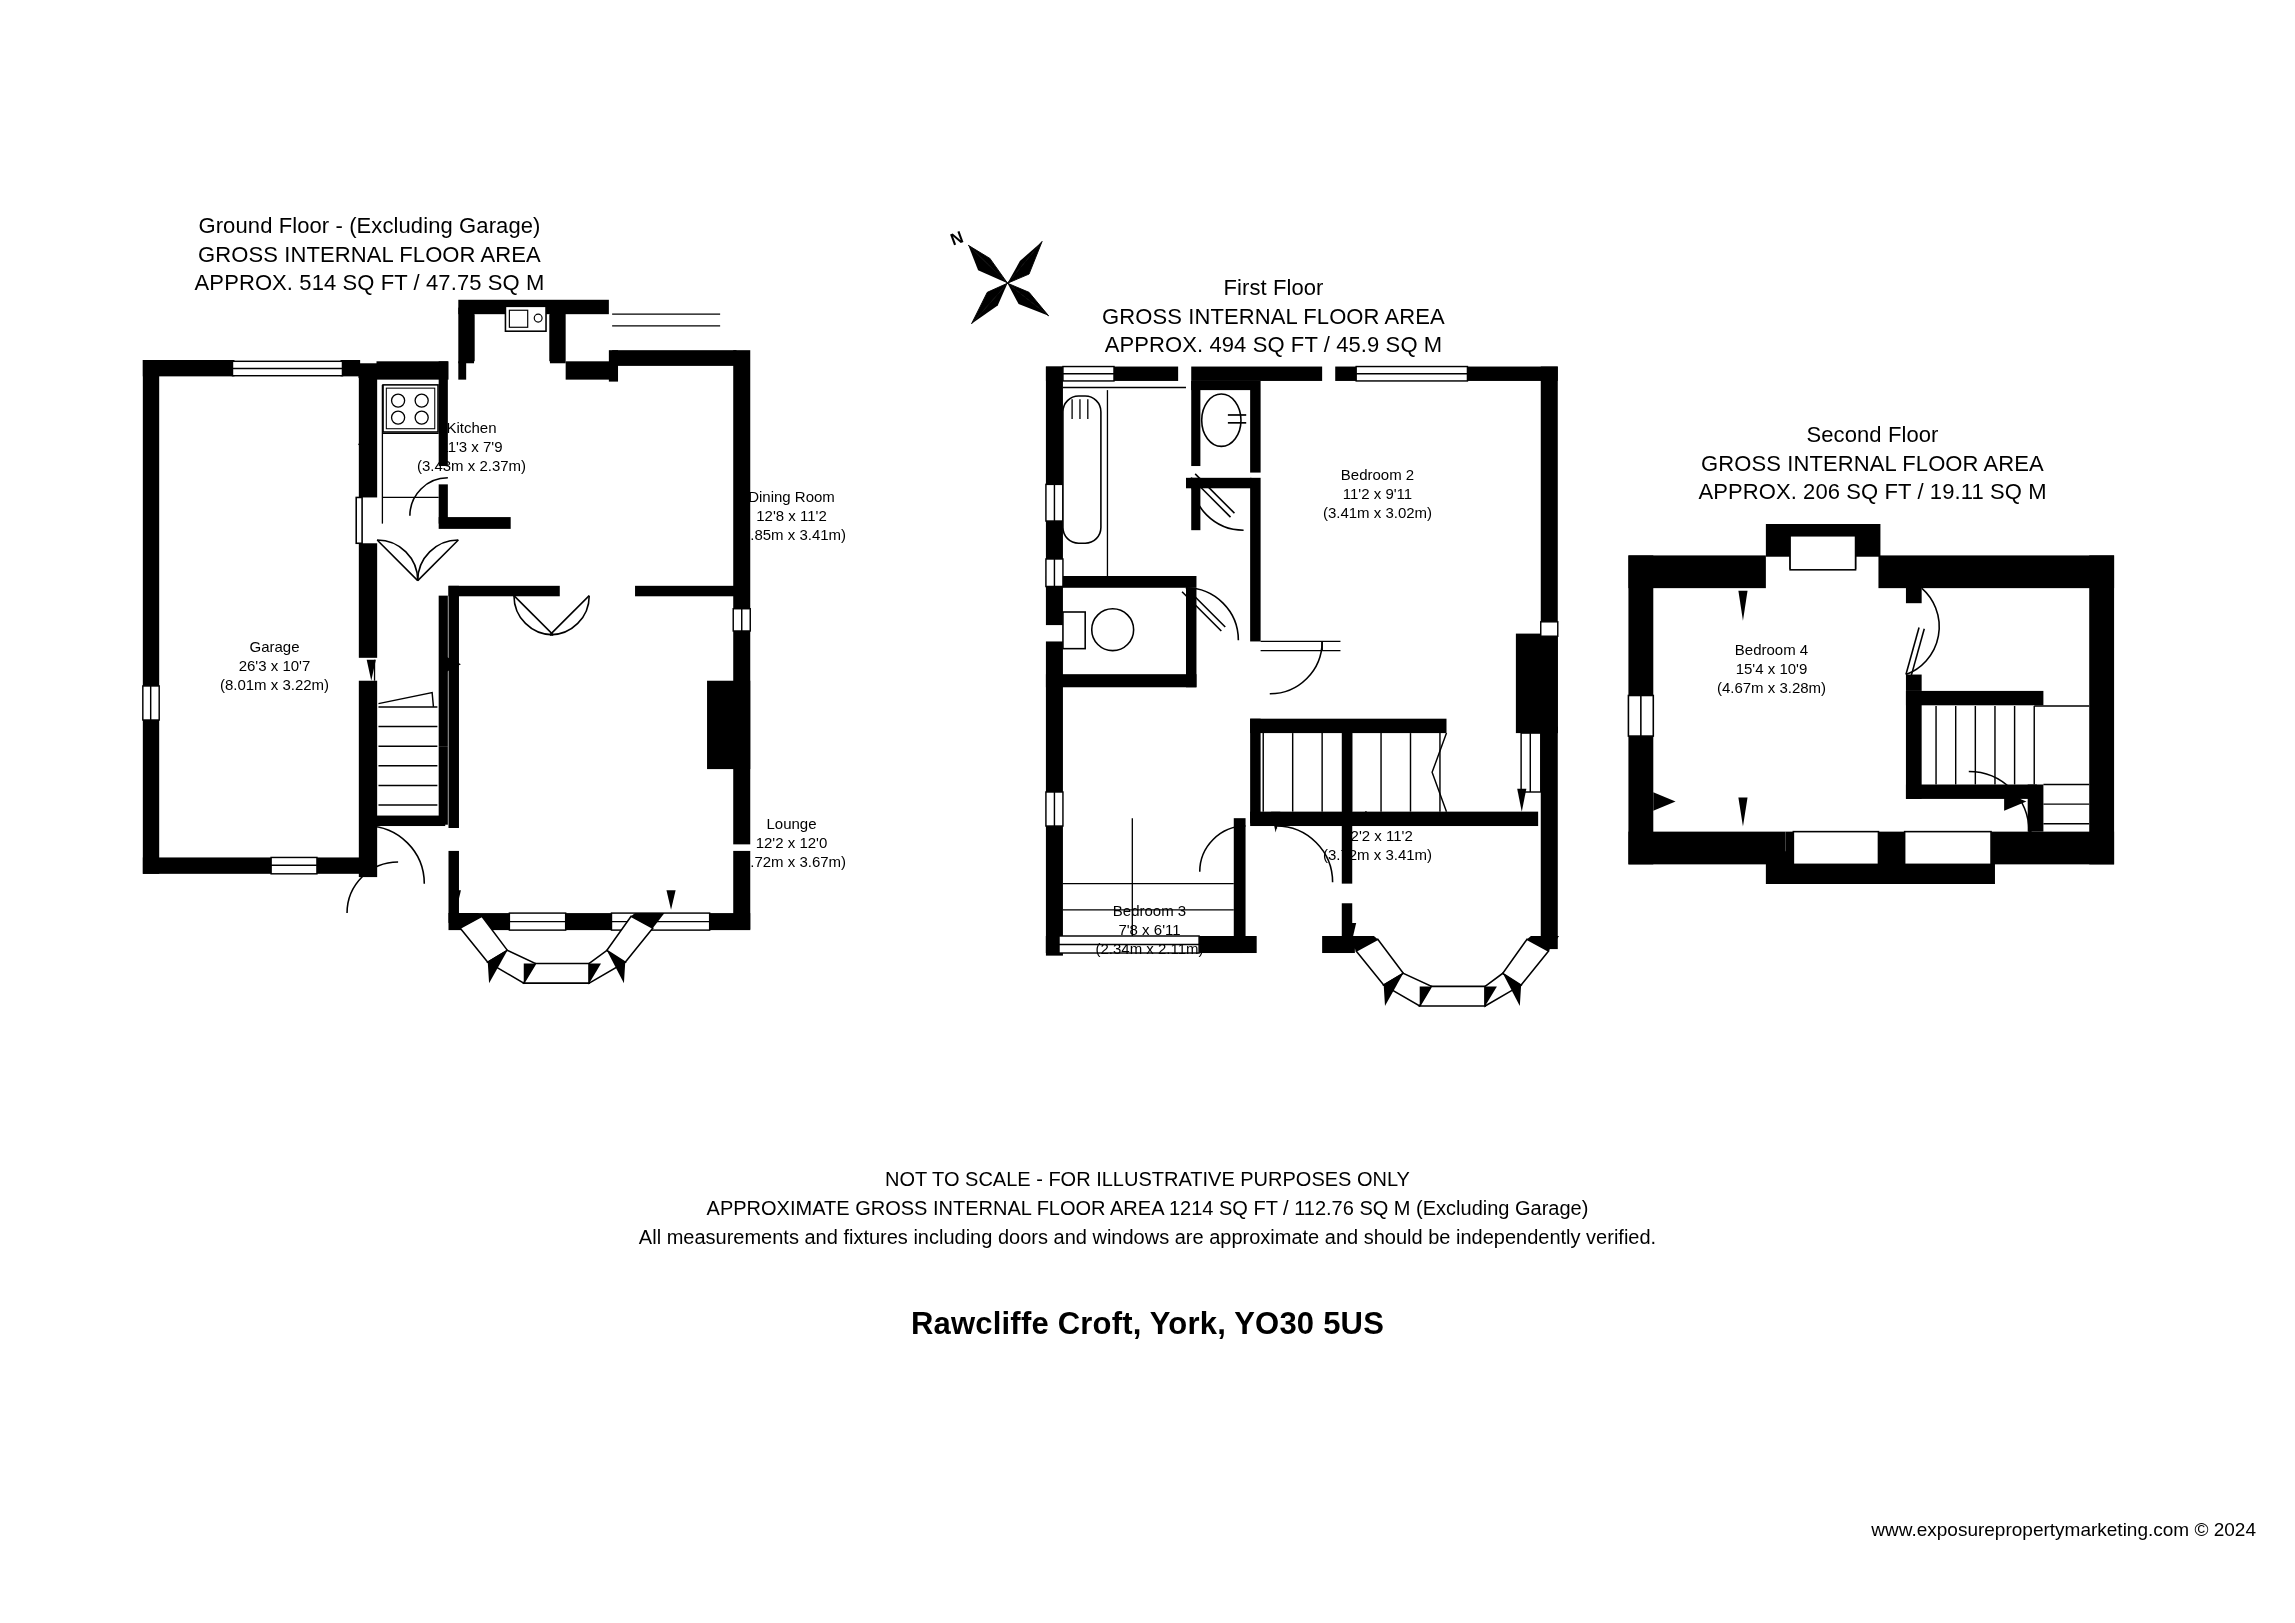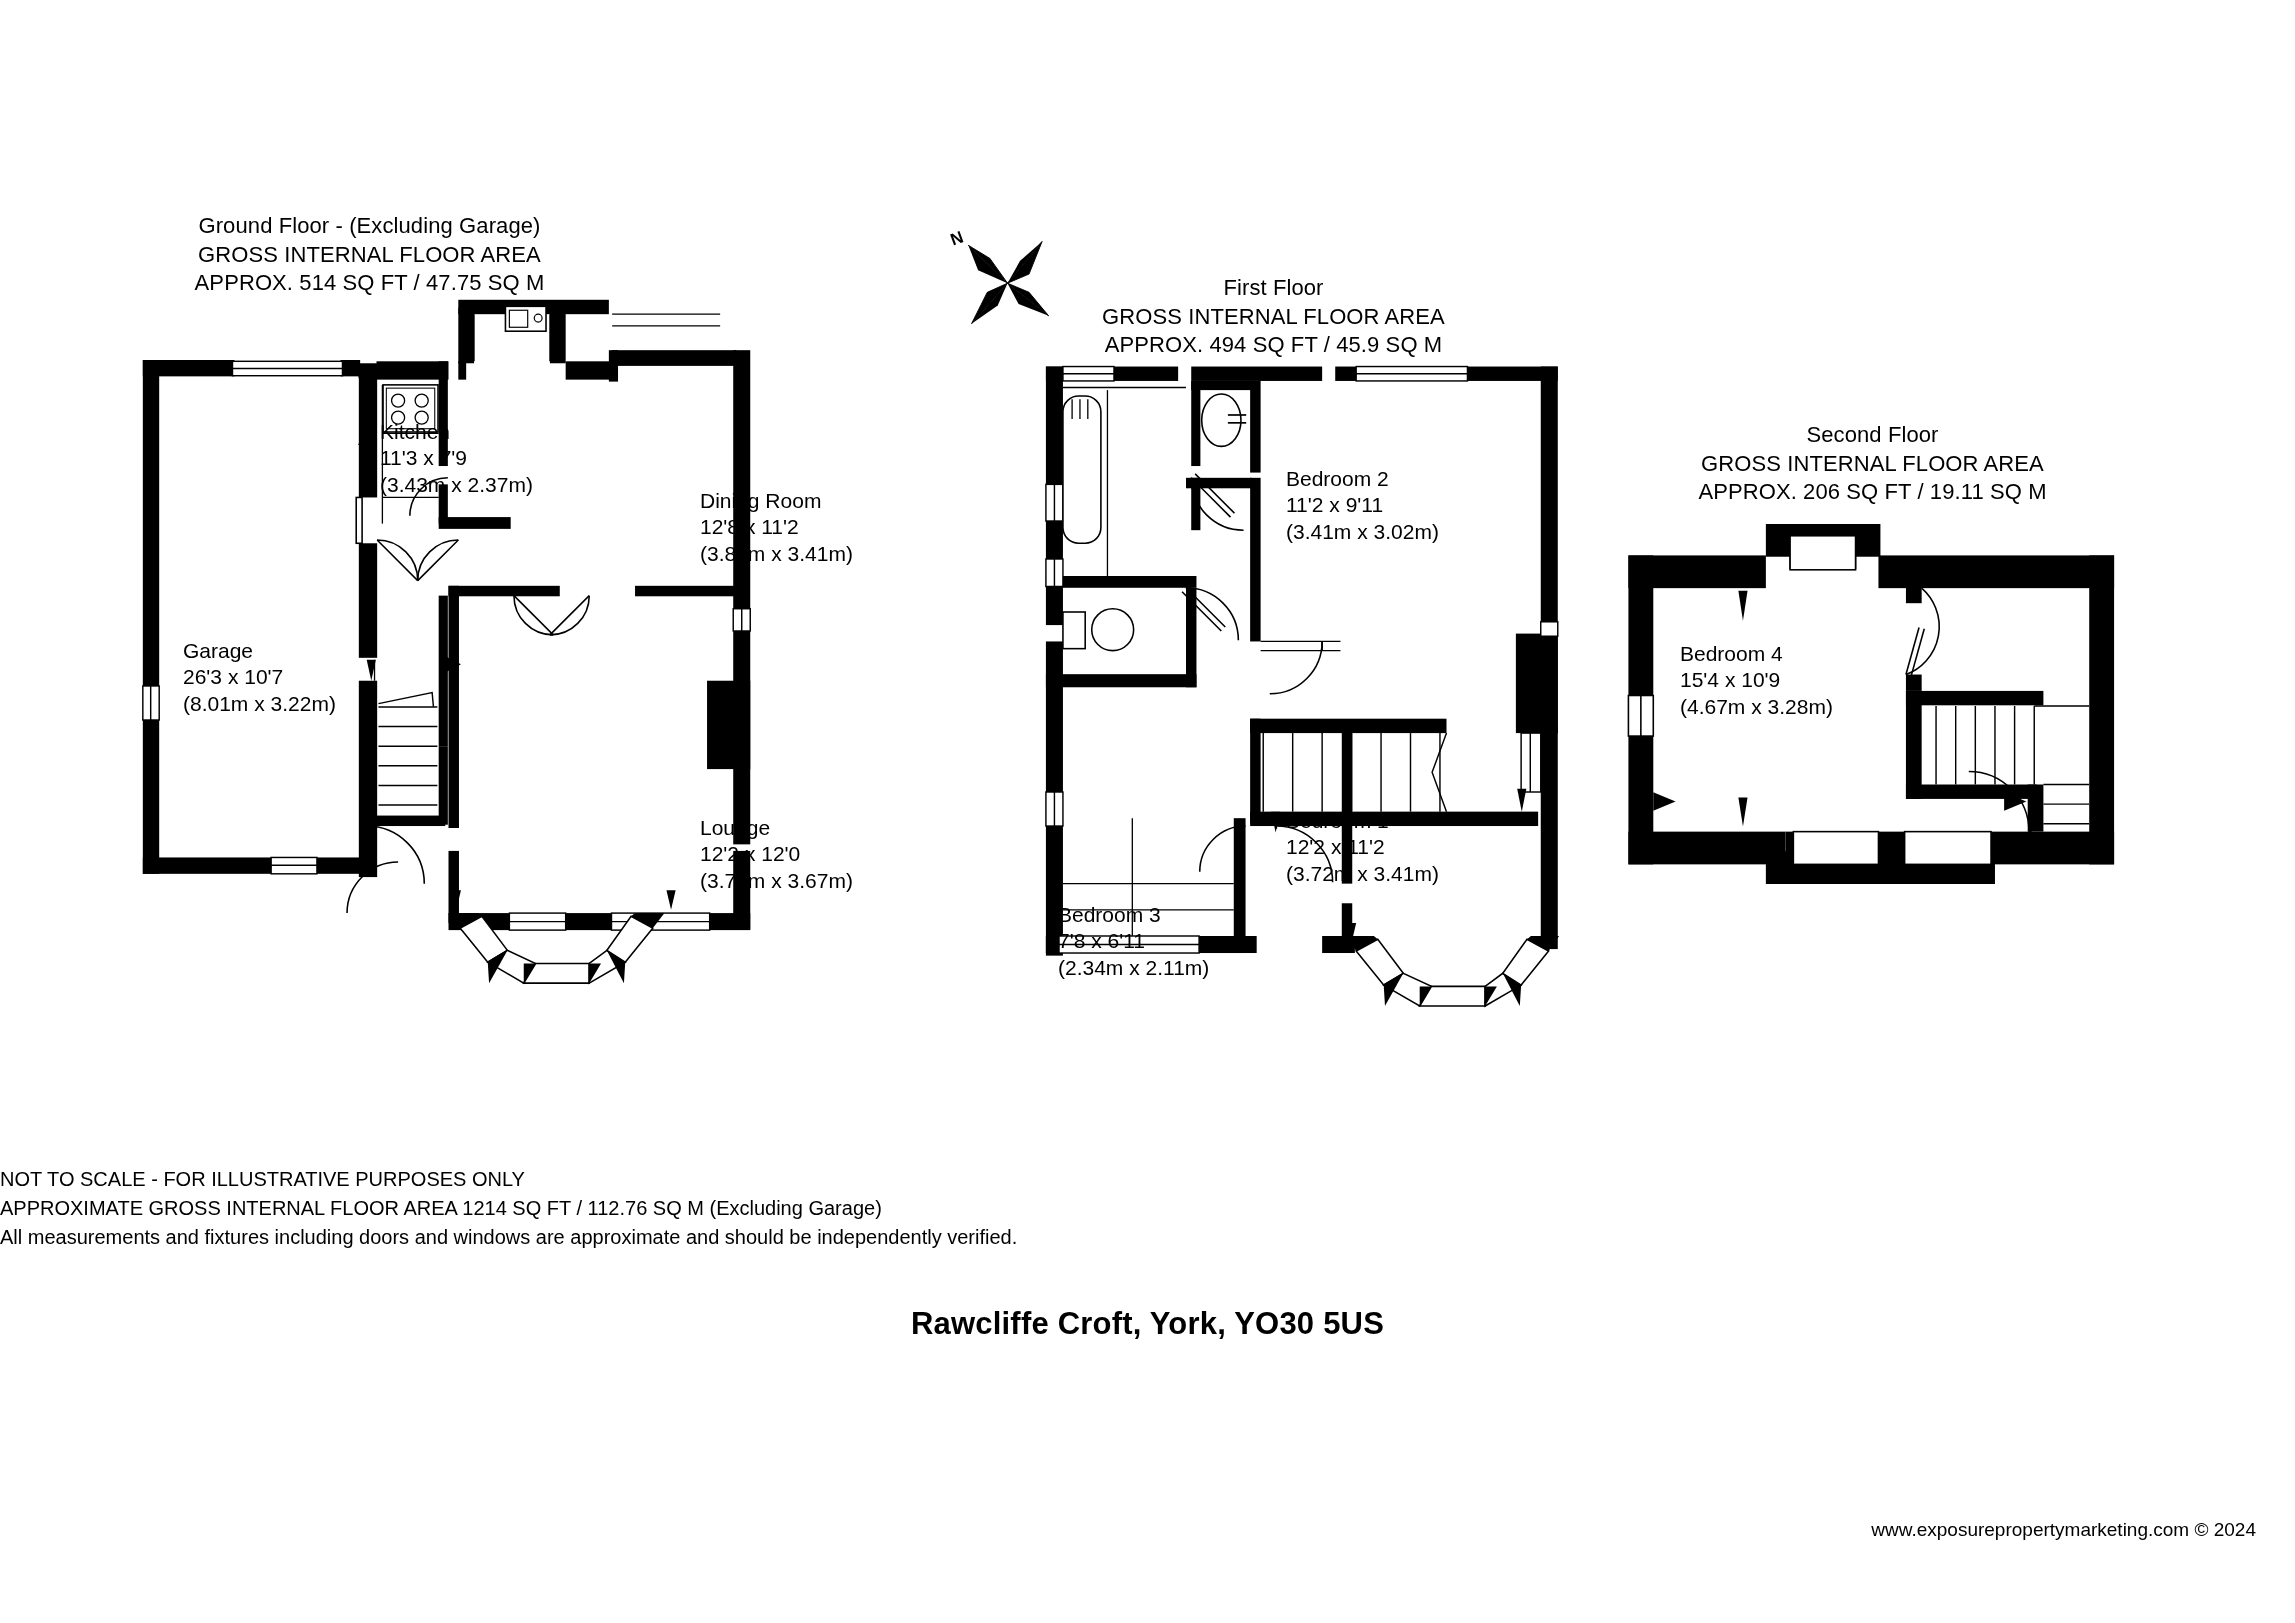--- a/index.html
+++ b/index.html
@@ -28,33 +28,33 @@
     white-space: nowrap;
     margin-top: 32px;
   }
   .heading .ln1 { font-size: 22px; letter-spacing: 0.1px; }
   .heading .ln2 { font-size: 22px; letter-spacing: 0.1px; }
   .heading .ln3 { font-size: 22px; letter-spacing: 0.1px; }
   .heading div { display: block; }
 
   .room-label {
     position: absolute;
-    text-align: left;
+    text-align: center;
     line-height: 1.26;
     white-space: nowrap;
-    font-size: 21px;
+    font-size: 15px;
   }
   .room-label .rname { display:block; }
   .room-label .rimp  { display:block; }
   .room-label .rmet  { display:block; }
 
   .footer {
     position: absolute;
     left: 0; right: 0;
-    text-align: left;
+    text-align: center;
     line-height: 1.45;
   }
   .footer .fl { display: block; font-size: 20px; }
 
   .address {
     position: absolute;
     left: 0; right: 0;
     text-align: center;
     font-size: 31px;
     font-weight: 600;

